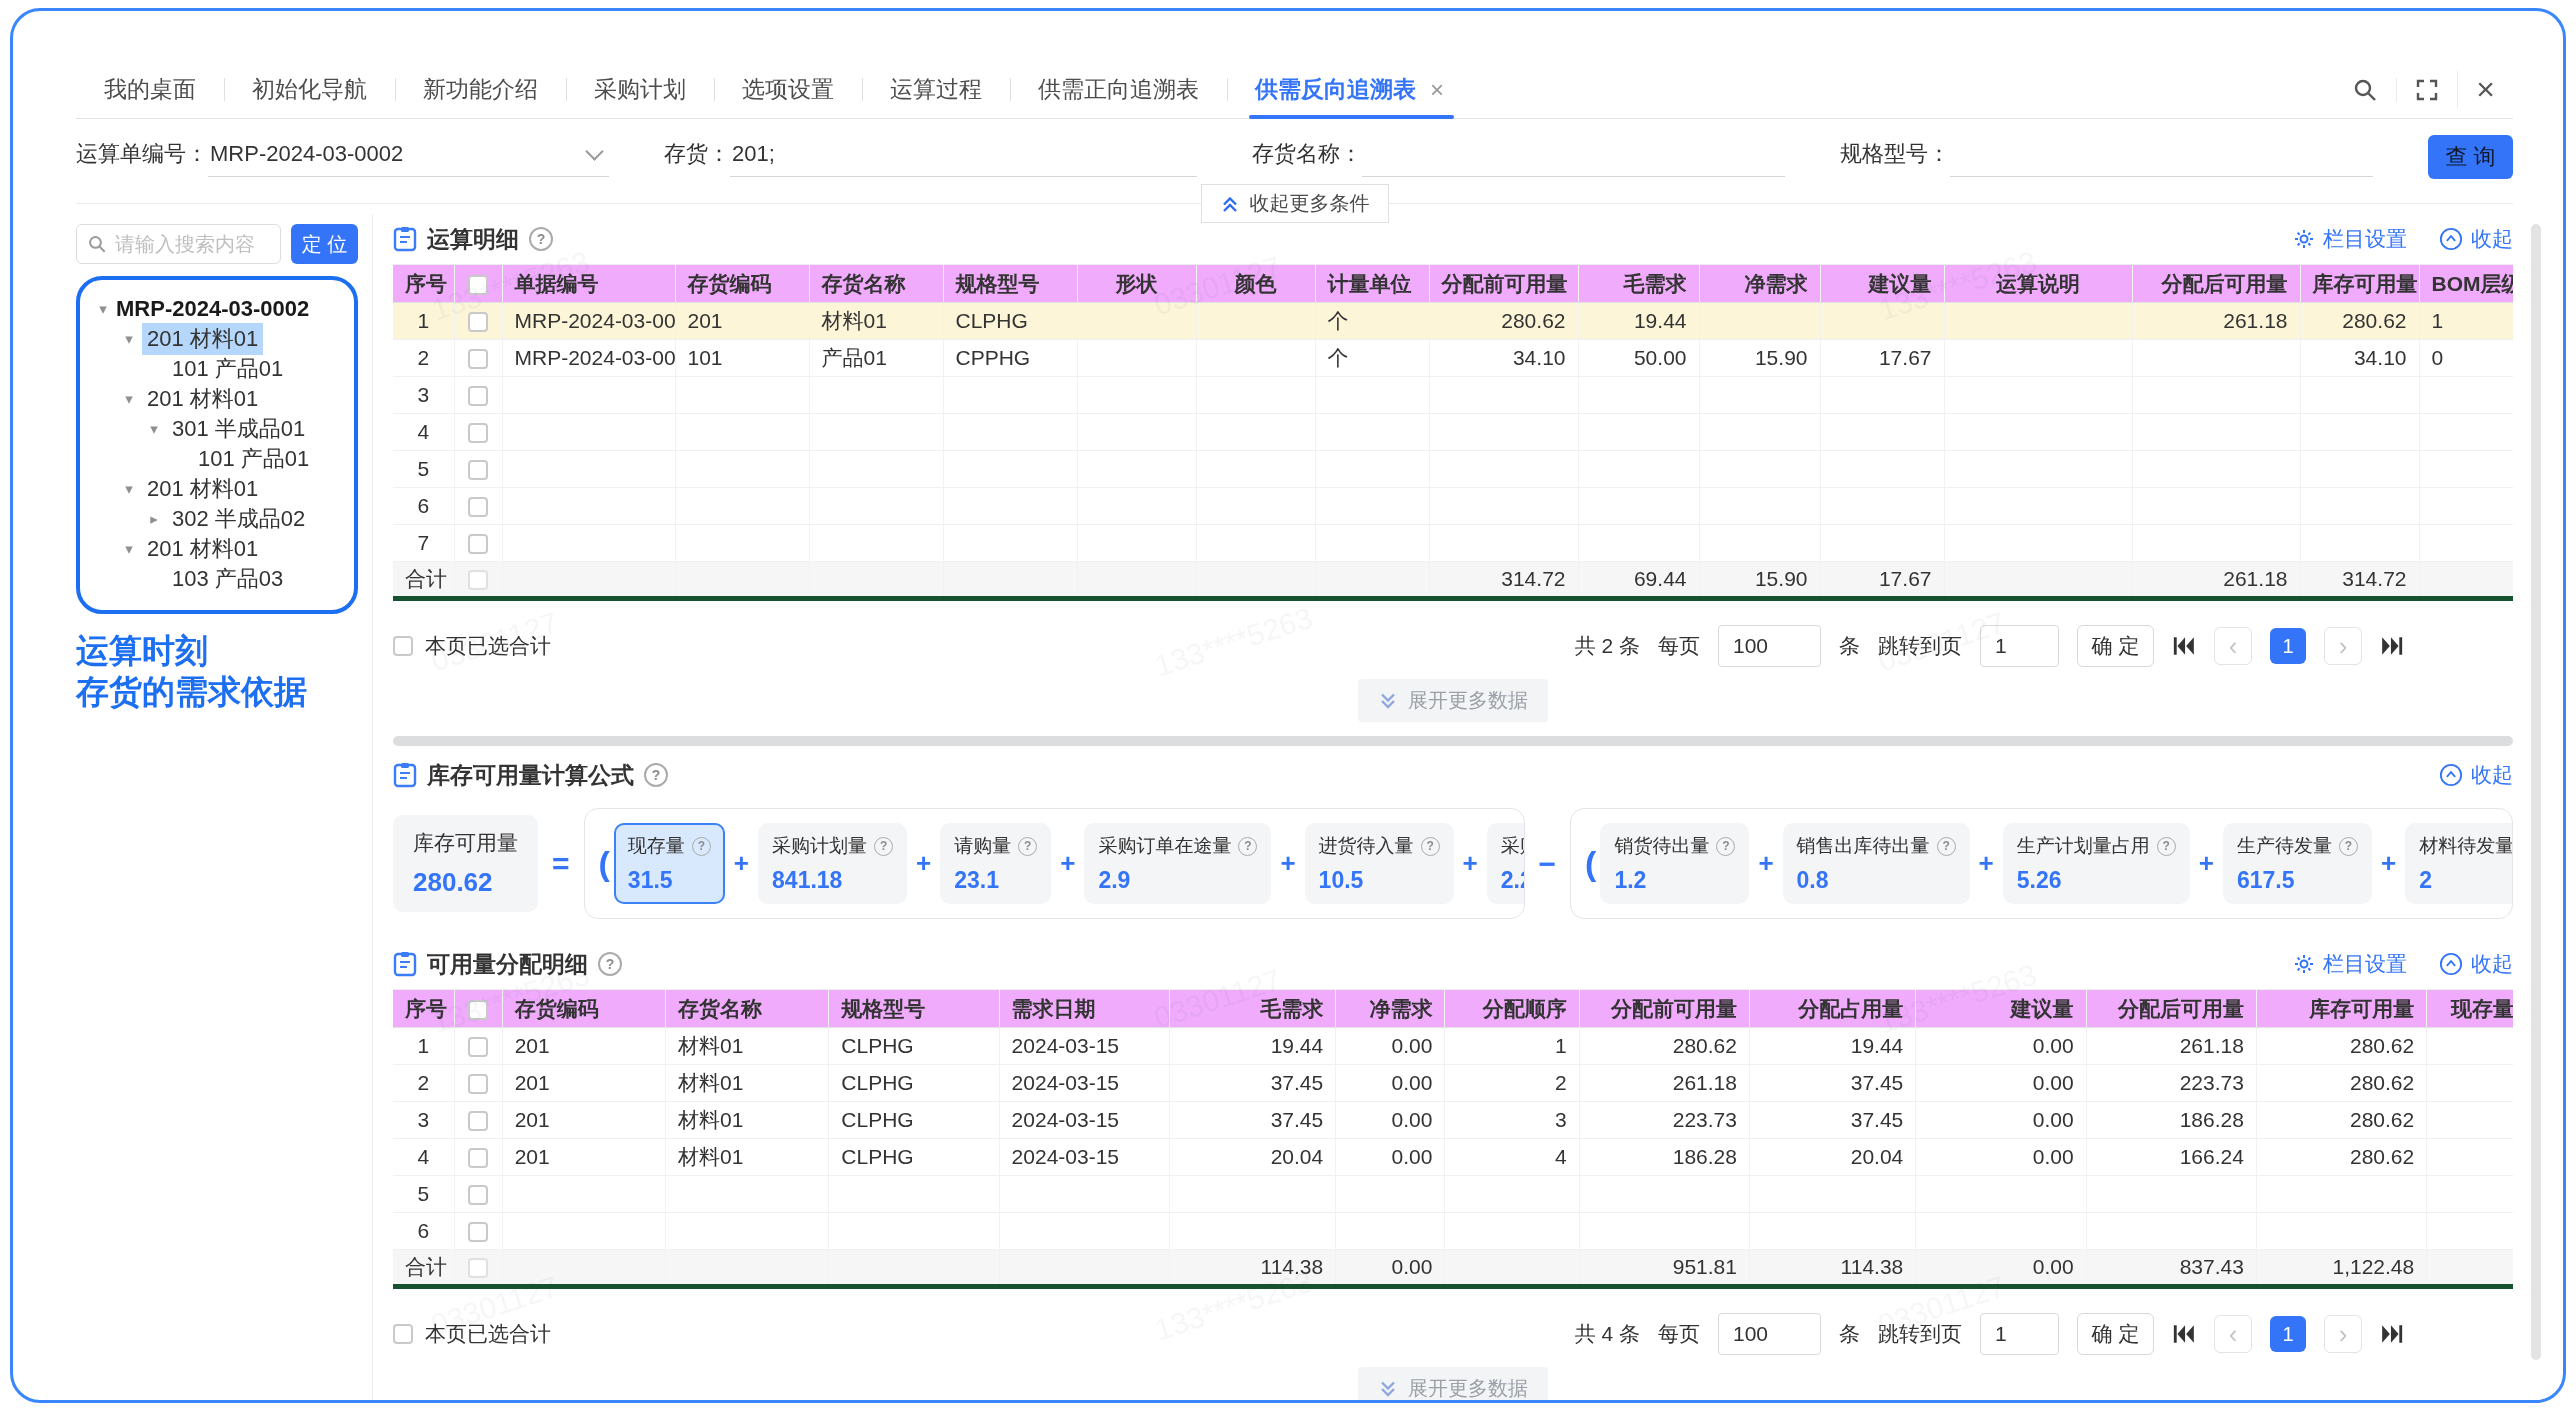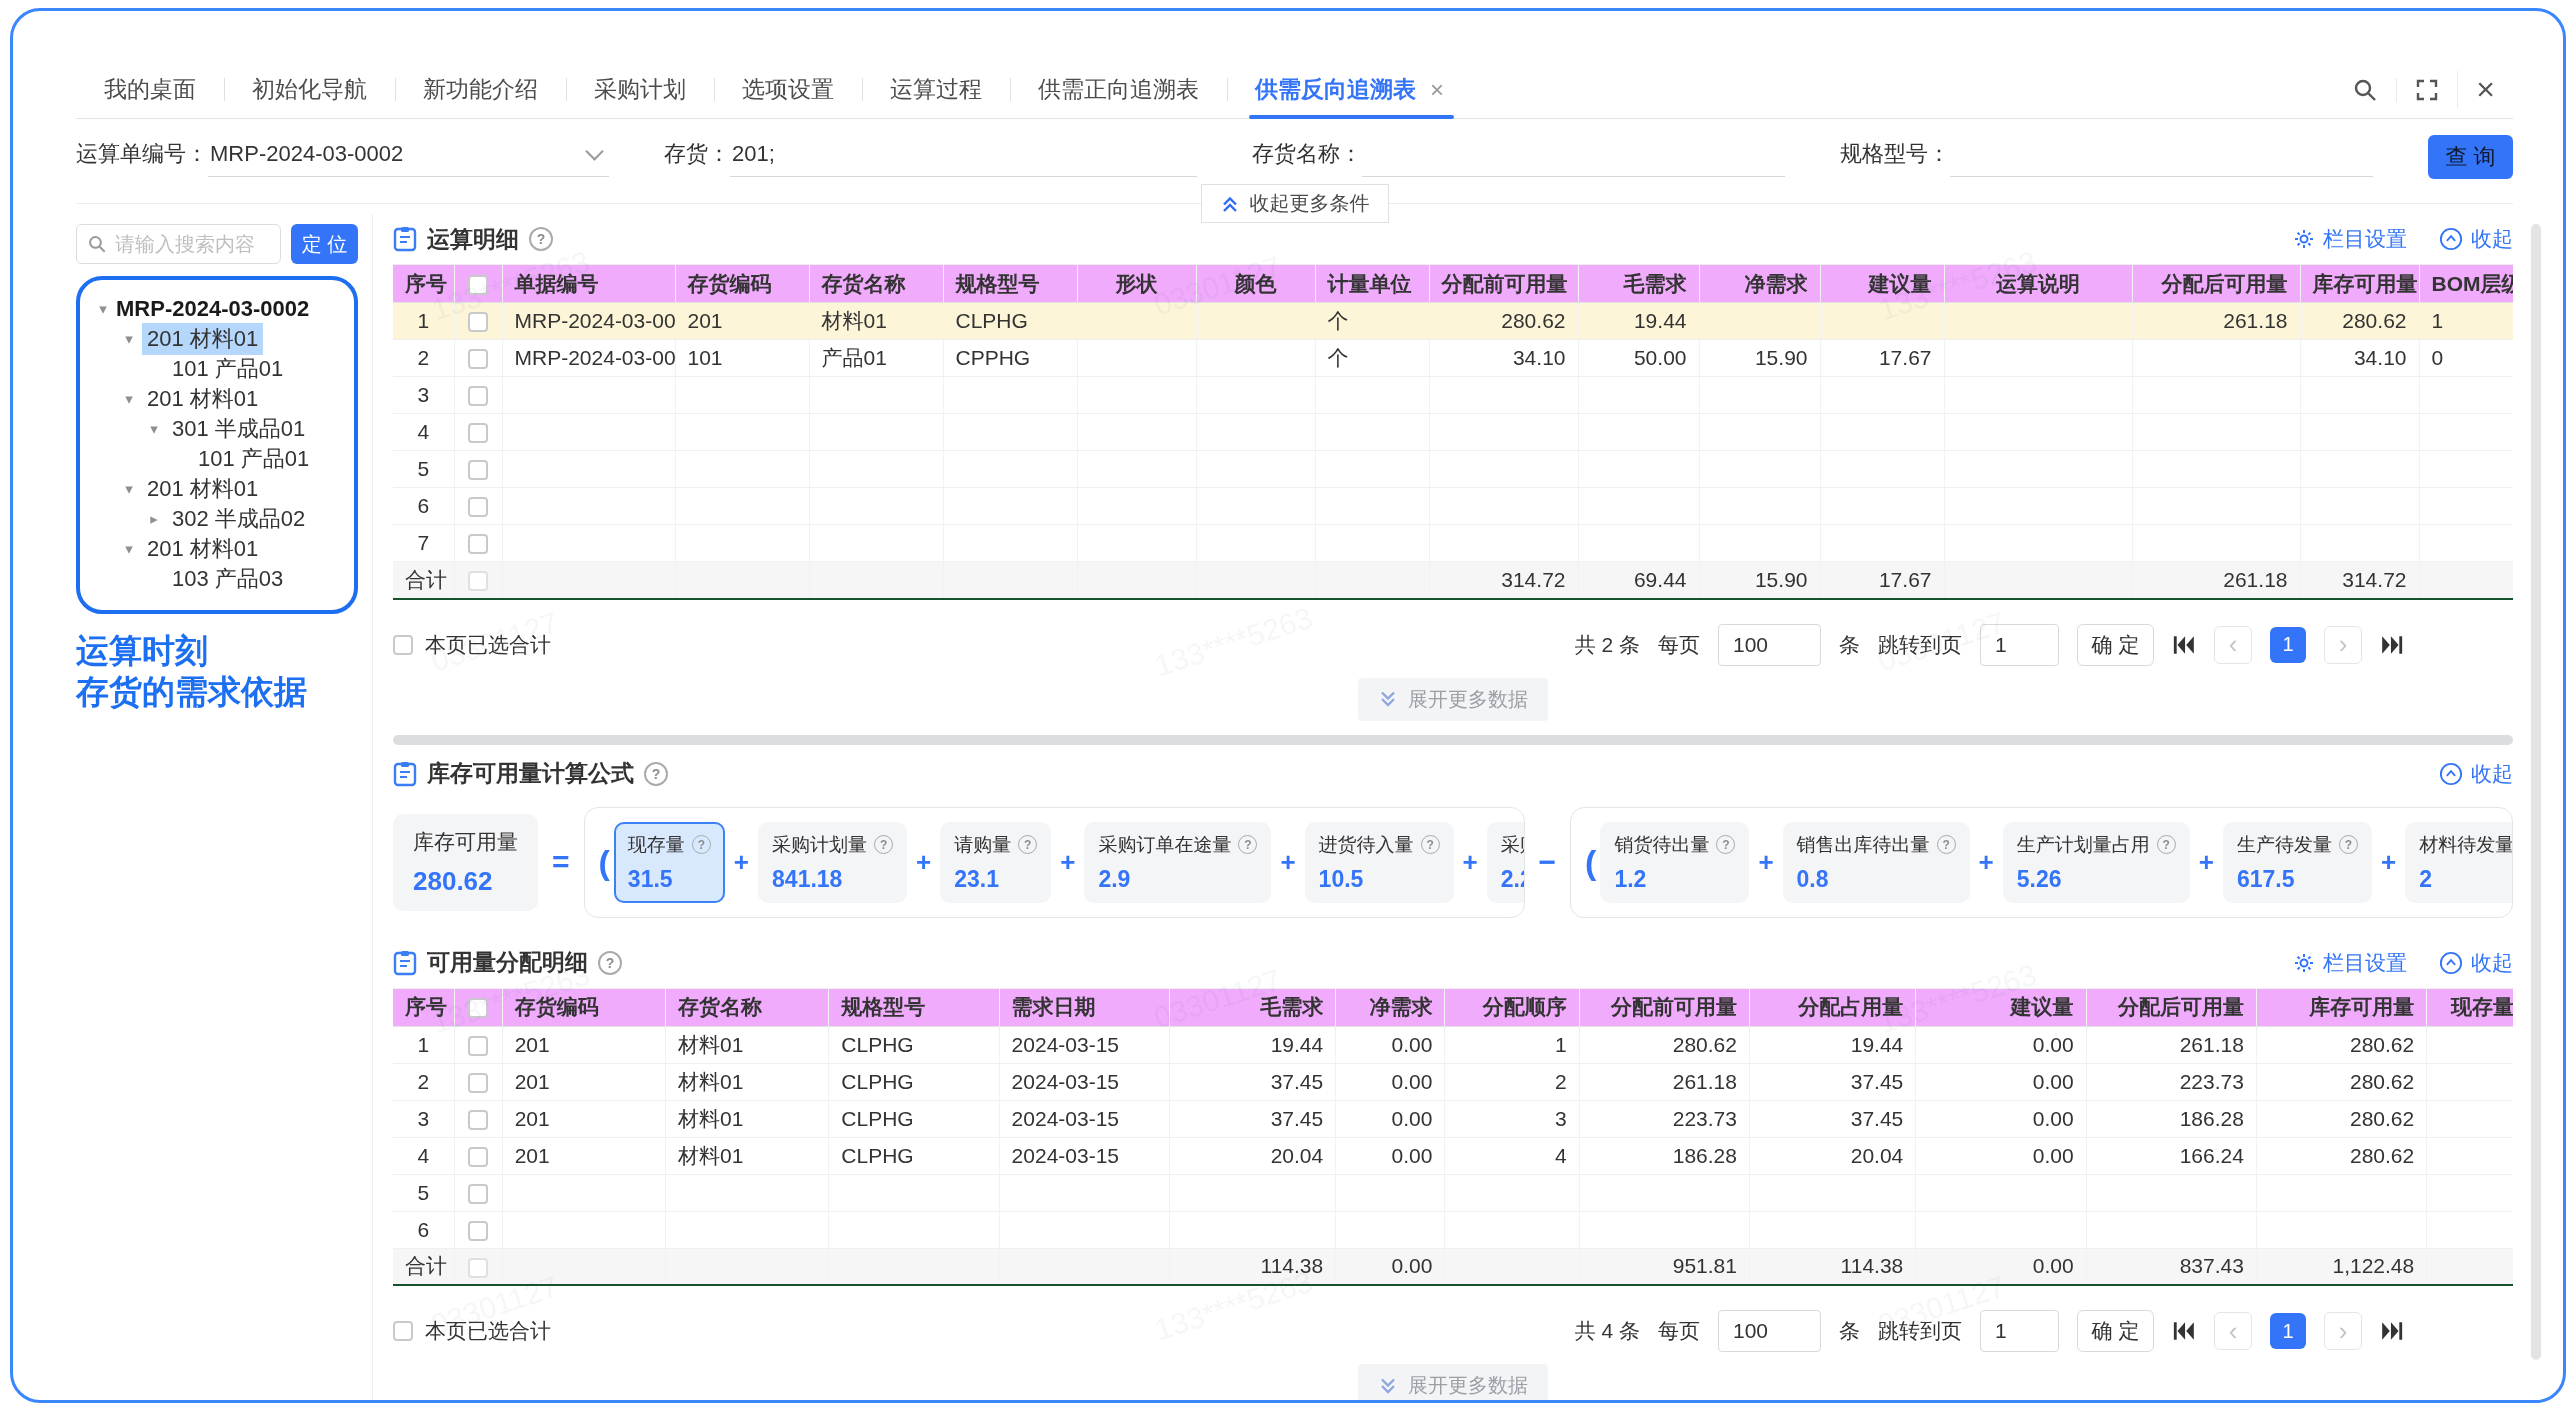--- a/index.html
+++ b/index.html
@@ -61,21 +61,21 @@
 
   
   .table-clip{width:100%;overflow:hidden;flex:none;}
   .grid{border-collapse:collapse;table-layout:fixed;font-size:21px;color:#333;}
   .grid th{font-weight:bold;height:38px;border-top:1px solid #ededed;border-bottom:1px solid #e2e2e2;padding:0 12px;
     white-space:nowrap;overflow:hidden;background:#f0abfc;}
   .grid td{height:37px;border-bottom:1px solid #f0f0f0;padding:0 12px;white-space:nowrap;overflow:hidden;}
   .grid th,.grid td{border-right:1px solid #f2f2f2;box-sizing:border-box;}
   .grid th:last-child,.grid td:last-child{border-right:none;}
   .grid tr.highlight td{background:var(--row-highlight);}
-  .grid tr.total td{background:#f6f6f6;border-bottom:2px solid #14532d;}
+  .grid tr.total td{background:#f6f6f6;border-bottom:5px solid #14532d;}
   .cb{display:inline-block;width:20px;height:20px;border:2px solid #c9c9c9;border-radius:4px;background:#fff;vertical-align:middle;cursor:pointer;box-sizing:border-box;}
   .grid tr.total .cb{border-color:#e0e0e0;}
   .cb-cell{text-align:center;}
 
   
   .tfoot{display:flex;align-items:center;margin-top:24px;font-size:21px;flex:none;}
   .sel{display:flex;align-items:center;gap:12px;cursor:pointer;}
   .pager{margin-left:auto;display:flex;align-items:center;gap:18px;margin-right:109px;}
   .pg-input{width:103px;height:42px;border:1px solid #d9d9d9;border-radius:4px;display:flex;align-items:center;padding:0 14px;box-sizing:border-box;background:#fff;}
   .pg-input.sm{width:79px;}

